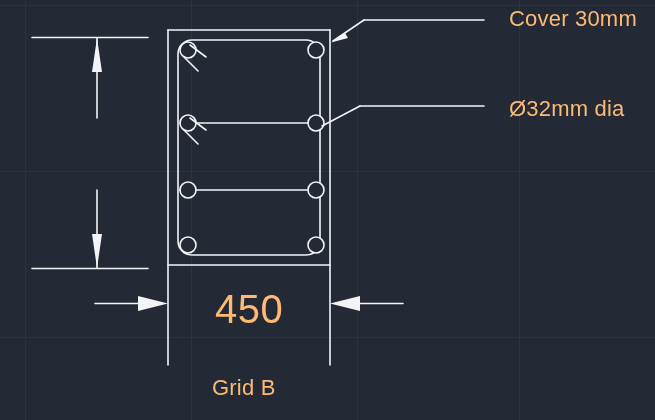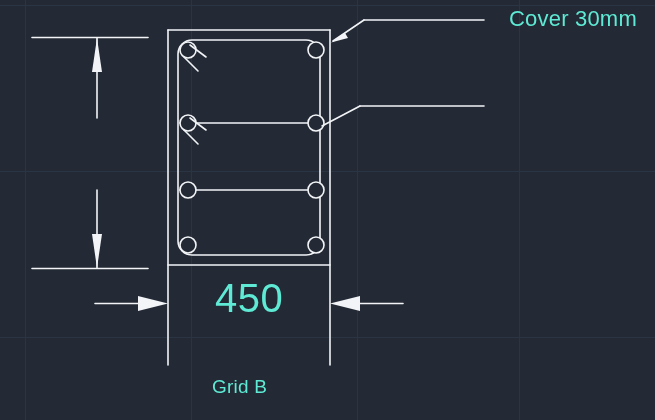--- a/index.html
+++ b/index.html
@@ -18,39 +18,39 @@
   #cad-svg {
     position: absolute;
     left: 0;
     top: 0;
     width: 655px;
     height: 420px;
     display: block;
   }
   .txt {
     position: absolute;
-    color: #5eead4;
+    color: #fdba74;
     white-space: nowrap;
     line-height: 1;
     -webkit-font-smoothing: antialiased;
   }
   .dim-text {
     font-size: 40px;
     letter-spacing: 0.5px;
   }
   .note-text {
     font-size: 22px;
     letter-spacing: 0.2px;
   }
   .grid-text {
-    font-size: 19px;
+    font-size: 22px;
     letter-spacing: 0.2px;
   }
   #t-650 { left: 58px;  top: 131px; }
-  #t-450 { left: 215px; top: 278px; }
+  #t-450 { left: 215px; top: 289px; }
   #t-cover { left: 509px; top: 8px;  }
   #t-dia   { left: 509px; top: 98px; }
   #t-grid  { left: 212px; top: 377px;}
 </style>
 </head>
 <body>
 
 <div id="stage">
 
   <svg id="cad-svg" viewBox="0 0 655 420">
@@ -127,16 +127,17 @@
       </g>
 
     </g>
   </svg>
 
 
   <div id="t-450" class="txt dim-text">450</div>
 
   <div id="t-cover" class="txt note-text">Cover 30mm</div>
 
+  <div id="t-dia" class="txt note-text">Ø32mm dia</div>
 
   <div id="t-grid" class="txt grid-text">Grid B</div>
 
 </div>
 
 </body></html>

